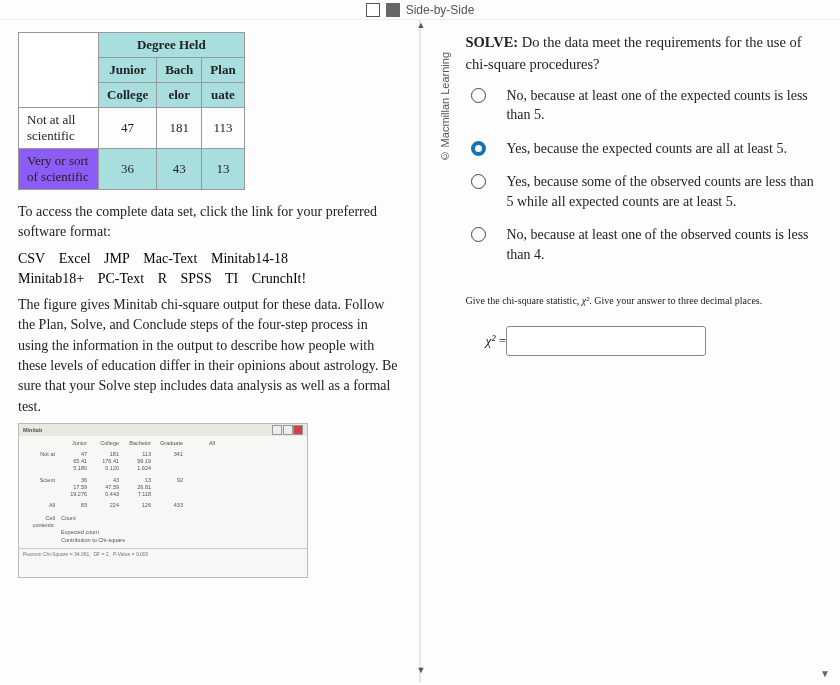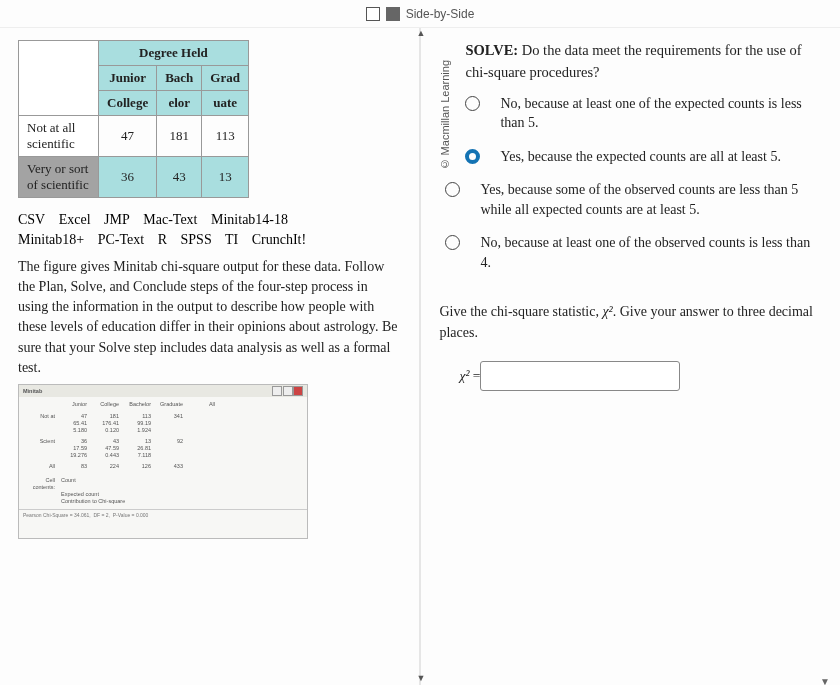--- a/index.html
+++ b/index.html
@@ -8,21 +8,21 @@
     font-family: Georgia, 'Times New Roman', serif;
     font-size: 13.5px;
     color: #222;
     background: #fdfdfd;
     width: 840px;
     height: 685px;
     overflow: hidden;
     position: relative;
   }
   .topbar {
-    height: 28px;
+    height: 20px;
     display: flex;
     align-items: center;
     justify-content: center;
     gap: 6px;
     font-family: Arial, sans-serif;
     font-size: 12px;
     color: #555;
     border-bottom: 1px solid #eee;
   }
   .topbar .iconbox {
@@ -97,36 +97,36 @@
   .vertical-label {
     writing-mode: vertical-rl;
     transform: rotate(180deg);
     font-family: Arial, sans-serif;
     font-size: 11px;
     color: #555;
     float:left;
     margin-right: 14px;
     margin-top: 20px;
   }
-  .qblock { }
+  .qblock { margin-left: 26px; }
   .solve { font-size:14.5px; line-height:1.5; margin-bottom:10px;}
   .solve b { font-weight:bold;}
   .option {
     display:flex; align-items:flex-start; gap:20px;
     margin: 8px 0 14px 6px;
     font-size:14px; line-height:1.4;
     cursor:pointer;
   }
   .radio {
     width:15px; height:15px; border:1.5px solid #444; border-radius:50%;
     flex-shrink:0; margin-top:2px;
     display:flex; align-items:center; justify-content:center;
   }
   .radio.sel { border:4px solid #1473b3; width:15px; height:15px; }
-  .q2 { font-size:14px; line-height:1.5; margin-top:28px; }
+  .q2 { font-size:10px; line-height:1.5; margin-top:28px; }
   .ansrow { display:flex; align-items:center; margin-top:18px; margin-left:20px;}
   .ansbox { width:200px; height:30px; border:1px solid #888; border-radius:3px; background:#fff;}
   .chi { font-style: italic; font-family: 'Times New Roman', serif;}
   .bottom-arrow { position:absolute; bottom:4px; right:10px; color:#666; font-size:10px;}
 </style>
 </head>
 <body>
 
 <div class="topbar">
   <span class="iconbox"></span>
@@ -140,42 +140,43 @@
 
     <table class="data">
       <tbody>
           <tr>
         <td class="empty rowhdr" rowspan="3"></td>
         <td class="hdr" colspan="3">Degree Held</td>
       </tr>
       <tr class="hdr">
         <td class="hdr">Junior</td>
         <td class="hdr">Bach</td>
-        <td class="hdr">Grad</td>
+        <td class="hdr">Plan</td>
       </tr>
       <tr class="hdr">
         <td class="hdr">College</td>
         <td class="hdr">elor</td>
         <td class="hdr">uate</td>
       </tr>
       <tr>
         <td class="rowhdr">Not at all scientific</td>
         <td>47</td>
         <td>181</td>
         <td>113</td>
       </tr>
       <tr class="row2">
-        <td class="rowhdr" style="background:#a3a3a3">Very or sort of scientific</td>
+        <td class="rowhdr" style="background:#8b5cf6">Very or sort of scientific</td>
         <td>36</td>
         <td>43</td>
         <td>13</td>
       </tr>
     </tbody>
       </table>
 
+    <div class="body-text">To access the complete data set, click the link for your preferred software format:</div>
 
     <div class="body-text links">
       <span>CSV</span>
       <span>Excel</span>
       <span>JMP</span>
       <span>Mac-Text</span>
       <span>Minitab14-18</span><br>
       <span>Minitab18+</span>
       <span>PC-Text</span>
       <span>R</span>

